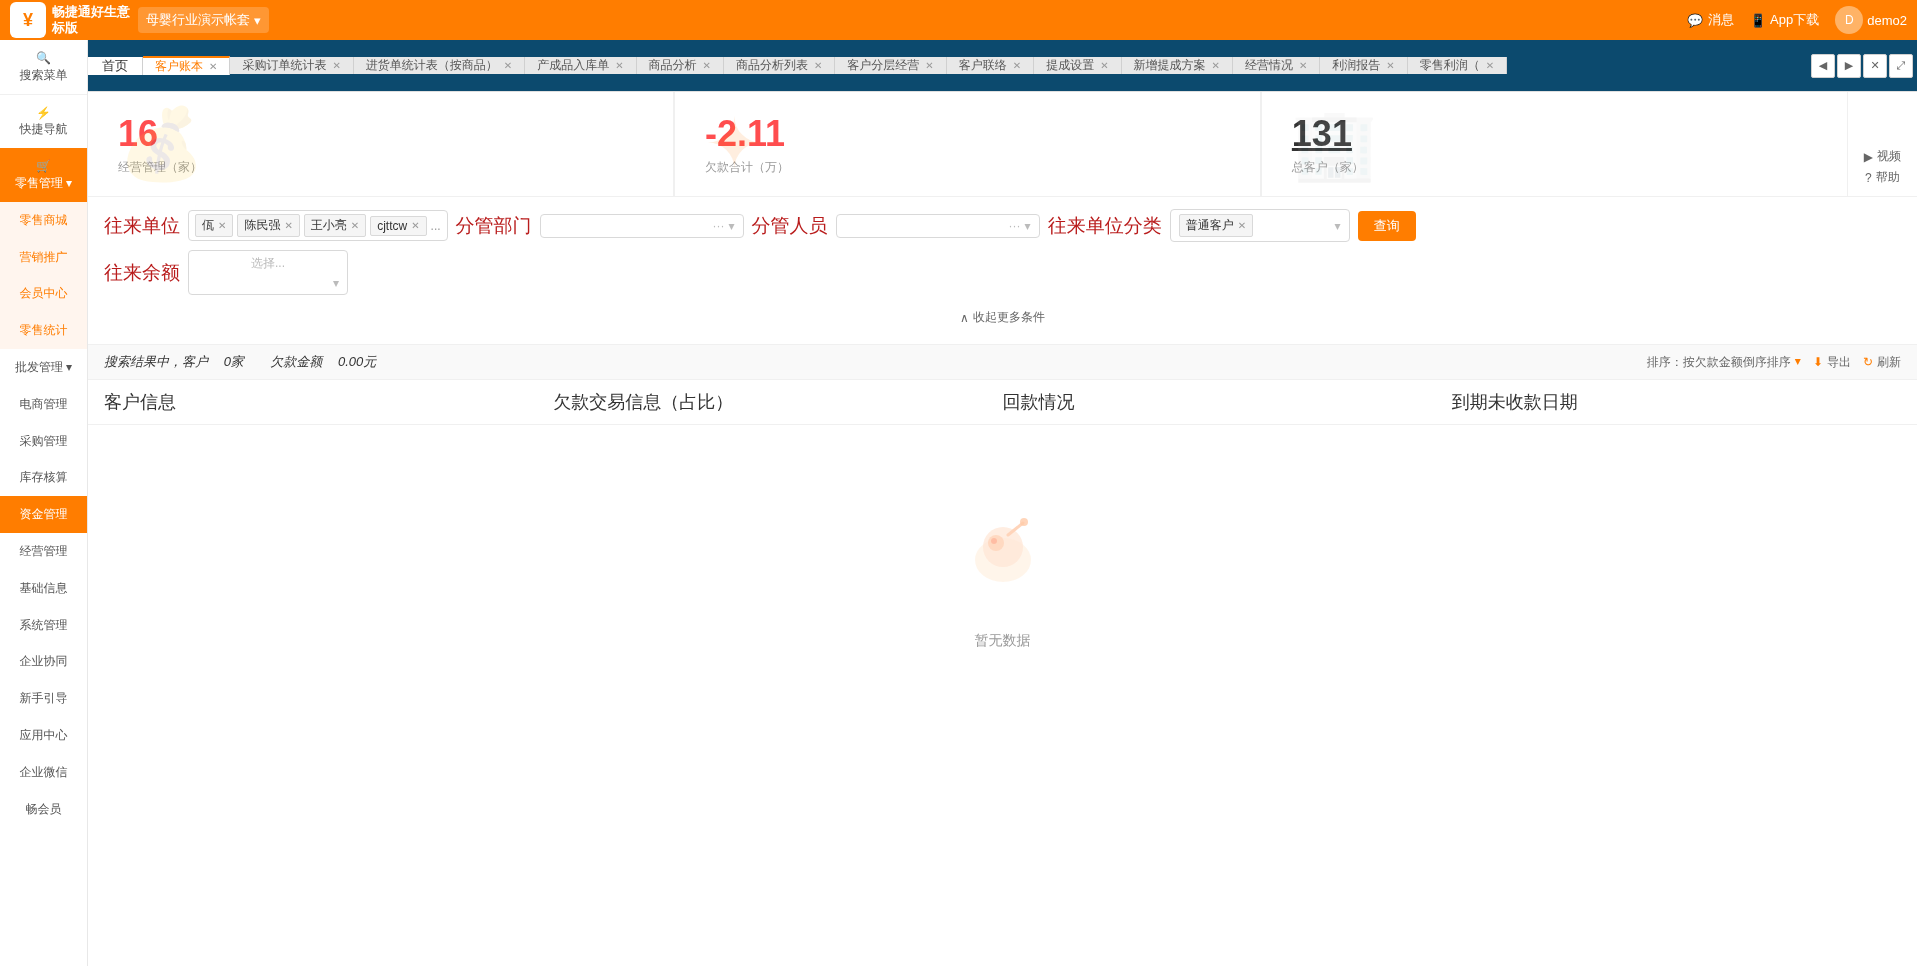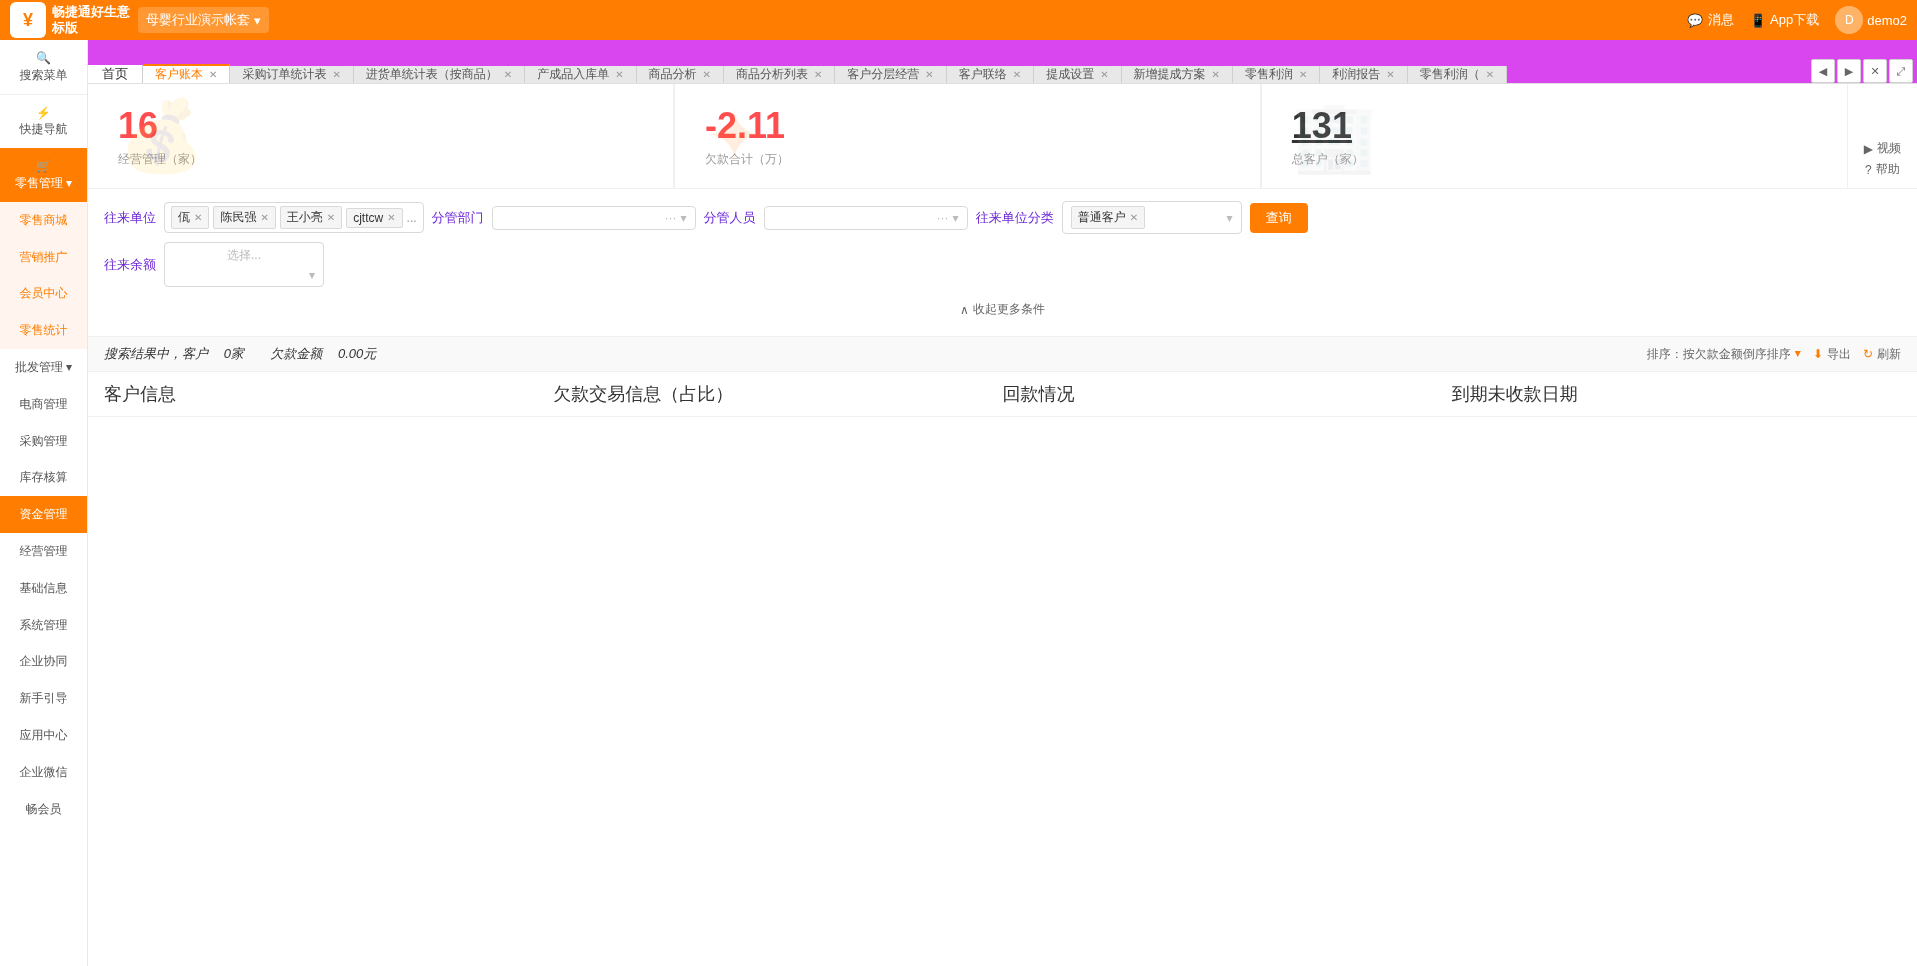--- a/index.html
+++ b/index.html
@@ -25,21 +25,21 @@
     .sidebar-search { padding: 10px 8px; border-bottom: 1px solid #f0f0f0; text-align: center; cursor: pointer; color: #666; font-size: 12px; }
     .sidebar-item { padding: 10px 4px; text-align: center; cursor: pointer; color: #555; font-size: 12px; line-height: 1.4; }
     .sidebar-item.active { background: #ff7d00; color: #fff; }
     .sidebar-item.active-parent { background: #fff5ee; color: #ff7d00; }
     .sidebar-item-with-arrow { display: flex; align-items: center; justify-content: center; gap: 3px; }
 
     
     .content-area { flex: 1; display: flex; flex-direction: column; overflow: hidden; }
 
     
-    .tab-bar { height: 44px; background: #d946ef; border-bottom: 1px solid #e0e0e0; display: flex; align-items: flex-end; overflow: hidden; flex-shrink: 0; }
+    .tab-bar { height: 52px; background: #0c4a6e; border-bottom: 1px solid #e0e0e0; display: flex; align-items: center; overflow: hidden; flex-shrink: 0; }
     .tab-item { display: flex; align-items: center; padding: 0 12px; background: #e8e8e8; border-right: 1px solid #d0d0d0; cursor: pointer; font-size: 12px; color: #555; white-space: nowrap; gap: 4px; min-width: 0; flex-shrink: 0; }
     .tab-item.active { background: #fff; color: #ff7d00; border-top: 2px solid #ff7d00; border-bottom: none; }
     .tab-item.home { background: #fff; color: #333; font-size: 13px; padding: 0 14px; }
     .tab-close { font-size: 10px; color: #999; cursor: pointer; margin-left: 2px; }
     .tab-nav-btns { display: flex; align-items: center; margin-left: auto; padding: 0 4px; gap: 2px; }
     .tab-nav-btn { width: 24px; height: 24px; display: flex; align-items: center; justify-content: center; cursor: pointer; color: #666; border: 1px solid #d0d0d0; border-radius: 2px; background: #fff; font-size: 11px; }
 
     
     .page-content { flex: 1; overflow-y: auto; background: #fff; }
 
@@ -49,21 +49,21 @@
     .summary-num { font-size: 36px; font-weight: bold; color: #ff4d4f; line-height: 1.2; }
     .summary-num.red { color: #ff4d4f; }
     .summary-num.dark { color: #333; text-decoration: underline; }
     .summary-label { font-size: 12px; color: #999; margin-top: 4px; }
     .help-area { display: flex; align-items: center; gap: 12px; padding: 10px 16px; justify-content: flex-end; }
     .help-btn { display: flex; align-items: center; gap: 4px; color: #666; font-size: 12px; cursor: pointer; }
 
     
     .filter-area { padding: 12px 16px; background: #fff; border-bottom: 1px solid #f0f0f0; }
     .filter-row { display: flex; align-items: center; gap: 8px; margin-bottom: 8px; flex-wrap: wrap; }
-    .filter-label { color: #6d28d9; font-size: 13px; white-space: nowrap; }
+    .filter-label { color: #b91c1c; font-size: 19px; white-space: nowrap; }
     .filter-tag { display: inline-flex; align-items: center; background: #f5f5f5; border: 1px solid #d9d9d9; border-radius: 2px; padding: 2px 6px; font-size: 12px; gap: 4px; }
     .filter-tag-close { cursor: pointer; color: #999; font-size: 10px; }
     .filter-more { color: #999; cursor: pointer; font-size: 12px; }
     .filter-select { display: flex; align-items: center; border: 1px solid #d9d9d9; border-radius: 4px; padding: 4px 8px; background: #fff; font-size: 12px; color: #333; min-width: 150px; cursor: pointer; gap: 4px; }
     .filter-select-wide { min-width: 200px; }
     .filter-select-input { flex: 1; border: none; outline: none; font-size: 12px; background: transparent; }
     .collapse-btn { display: flex; align-items: center; gap: 4px; color: #666; cursor: pointer; font-size: 12px; margin: 0 auto; }
 
     
     .result-bar { display: flex; align-items: center; justify-content: space-between; padding: 8px 16px; background: #f9f9f9; border-bottom: 1px solid #f0f0f0; }
@@ -242,21 +242,21 @@
         </div>
         <div class="tab-item">
           <span>提成设置</span>
           <span class="tab-close">✕</span>
         </div>
         <div class="tab-item">
           <span>新增提成方案</span>
           <span class="tab-close">✕</span>
         </div>
         <div class="tab-item">
-          <span>零售利润</span>
+          <span>经营情况</span>
           <span class="tab-close">✕</span>
         </div>
         <div class="tab-item">
           <span>利润报告</span>
           <span class="tab-close">✕</span>
         </div>
         <div class="tab-item">
           <span>零售利润（</span>
           <span class="tab-close">✕</span>
         </div>
@@ -392,17 +392,31 @@
           </div>
         </div>
 
         <div class="data-table">
           <div class="table-header">
             <div class="table-col wide">客户信息</div>
             <div class="table-col wide">欠款交易信息（占比）</div>
             <div class="table-col wide">回款情况</div>
             <div class="table-col wide">到期未收款日期</div>
           </div>
+          <div class="table-body-empty">
+            <div class="empty-icon" style="color:#ffb366;font-size:90px;">
+              
+              <svg width="90" height="90" viewBox="0 0 90 90">
+                <ellipse cx="45" cy="55" rx="28" ry="22" fill="#ffddbb" opacity="0.6"></ellipse>
+                <circle cx="45" cy="42" r="20" fill="#ffccaa" opacity="0.7"></circle>
+                <circle cx="38" cy="38" r="8" fill="#ffaa77" opacity="0.8"></circle>
+                <circle cx="36" cy="36" r="3" fill="#ff7744" opacity="0.9"></circle>
+                <line x1="50" y1="30" x2="65" y2="18" stroke="#ffaa77" stroke-width="3" stroke-linecap="round"></line>
+                <circle cx="66" cy="17" r="4" fill="#ff9955" opacity="0.8"></circle>
+              </svg>
+            </div>
+            <div class="empty-text">暂无数据</div>
+          </div>
         </div>
       </div>
     </div>
   </div>
 </div>
 
 </body></html>

